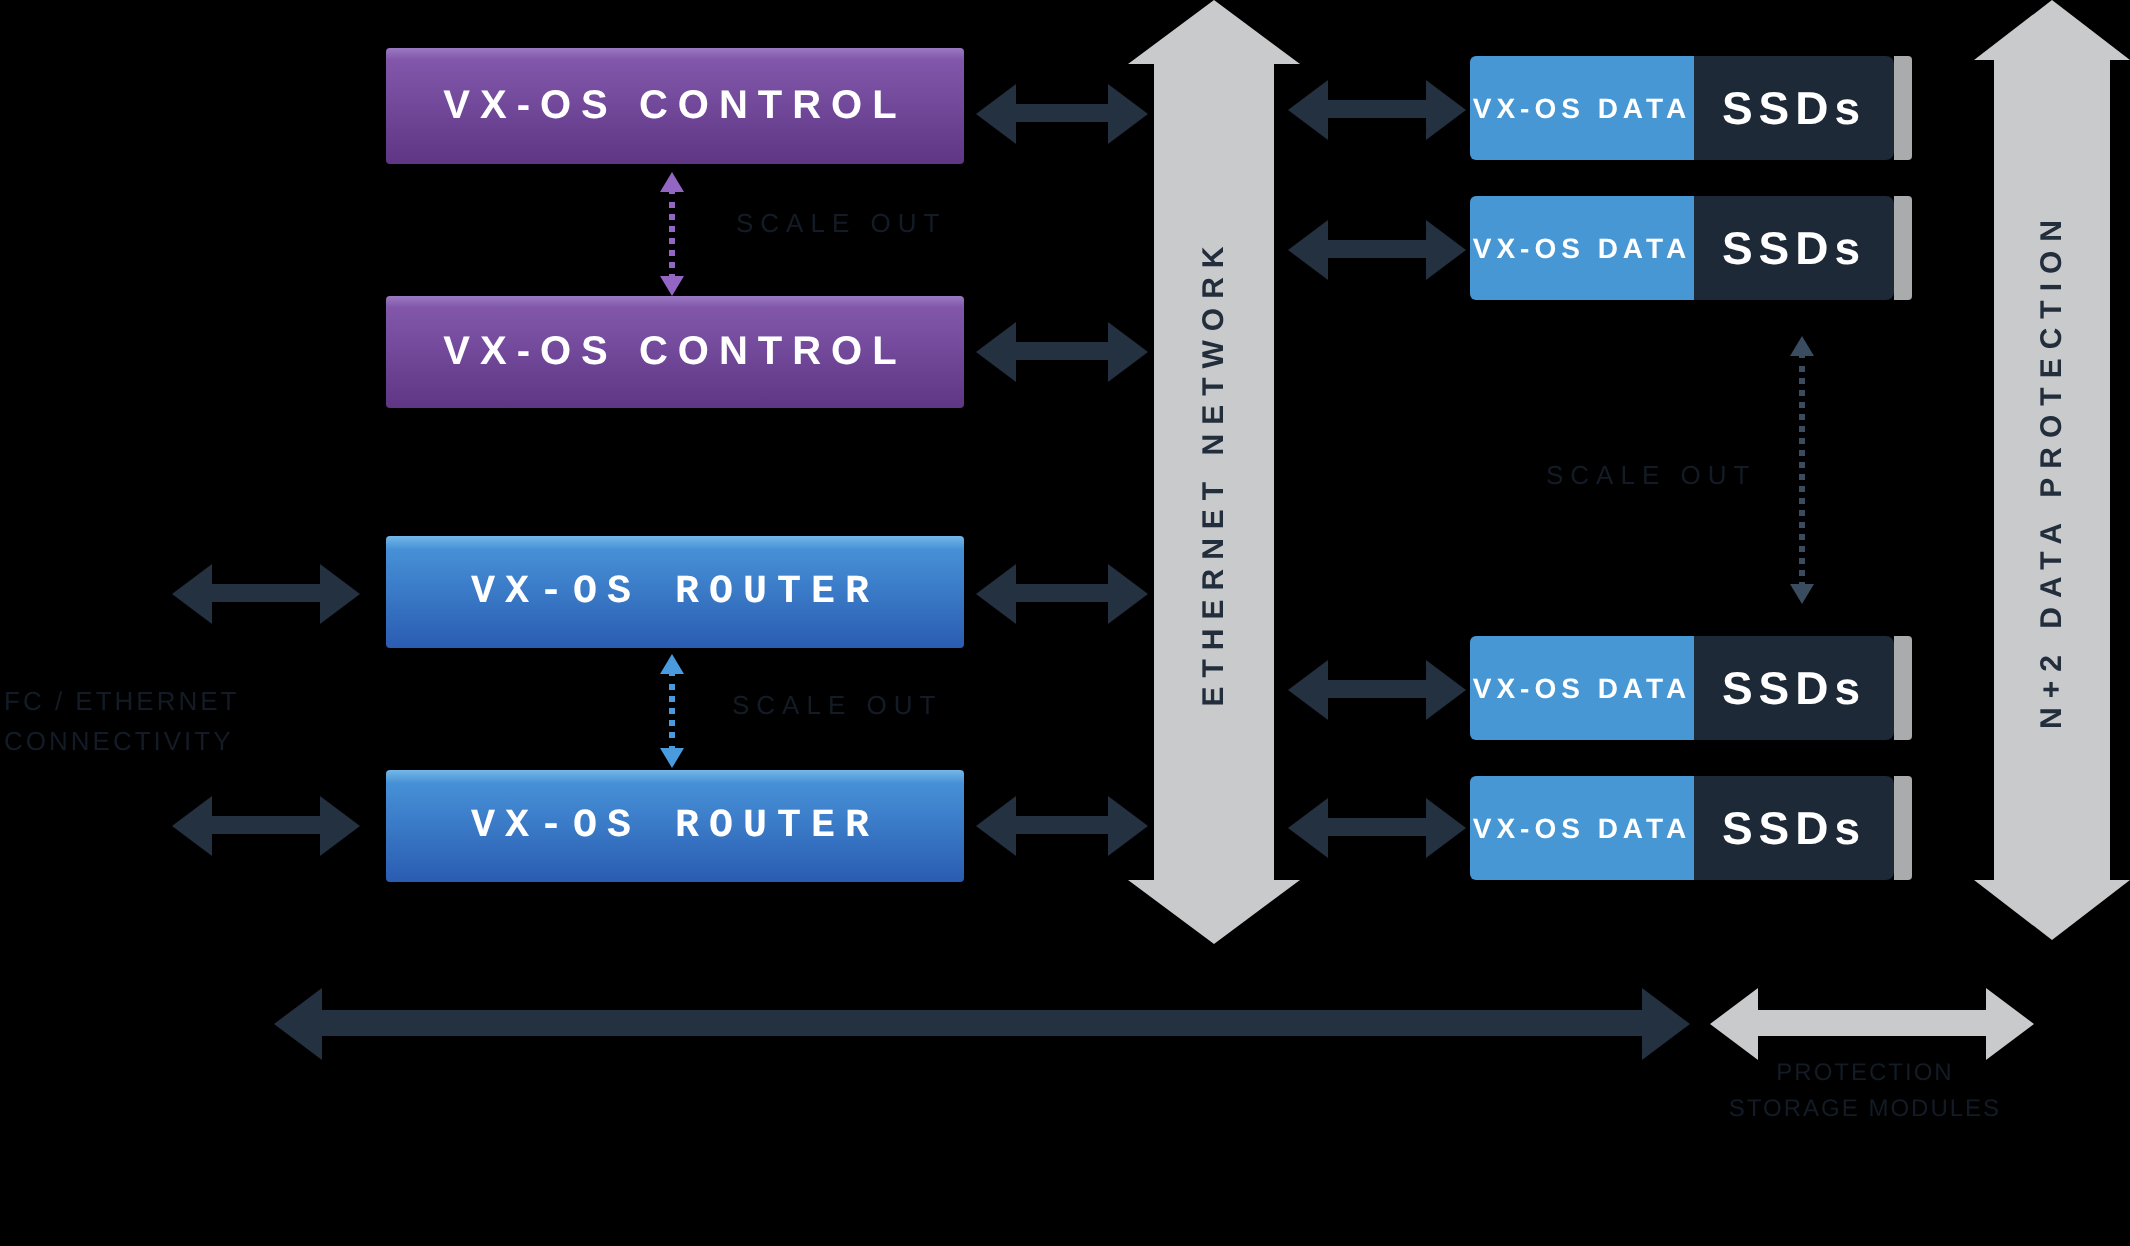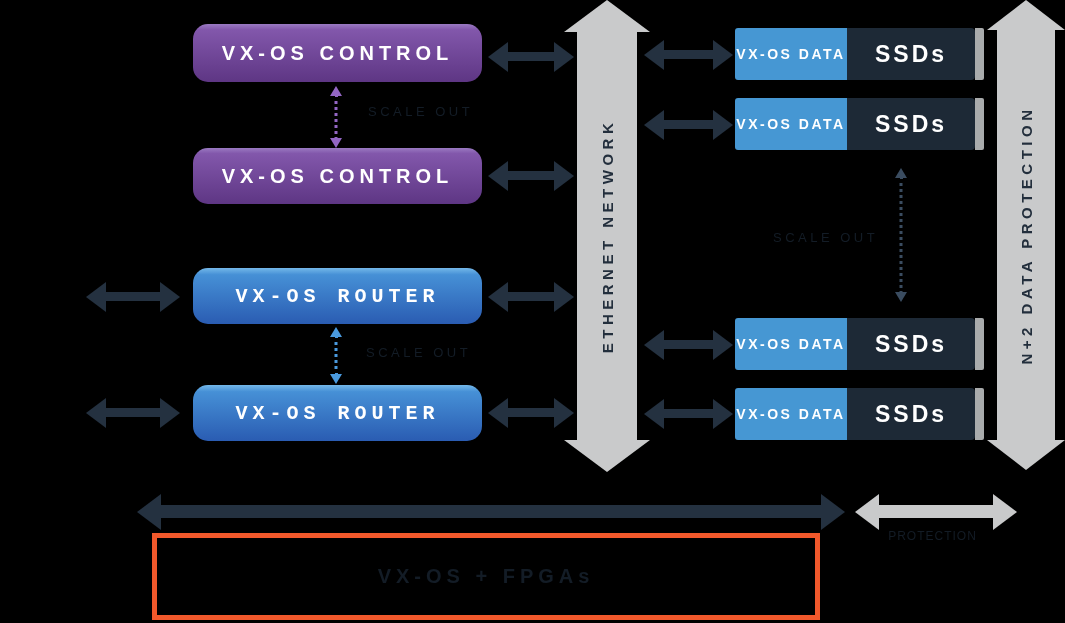--- a/index.html
+++ b/index.html
@@ -4,31 +4,31 @@
 <style>
   html,body{margin:0;padding:0;background:#000;}
   #canvas{
     position:relative;width:1065px;height:623px;background:#000;overflow:hidden;
     font-family:"Liberation Sans", sans-serif;
     --navy:#243140;--ssd:#1d2936;--gray:#c9cacb;--grayshadow:#a9abac;
     --datablue:#4697d3;--orange:#f1582b;--darklabel:#131c26;
     --dotpurple:#9366c4;--dotblue:#4a9ade;--dotslate:#3a4c60;
   }
   
-  .bigbox{position:absolute;left:193px;width:289px;height:56px;border-radius:15px;
+  .bigbox{position:absolute;left:193px;width:289px;height:56px;border-radius:2px;
     display:flex;align-items:center;justify-content:center;
     color:#fff;font-size:20px;font-weight:bold;letter-spacing:5px;white-space:nowrap;}
   .bigbox.purple{background:linear-gradient(180deg,#9a7ac2 0%,#8257ab 10%,#5e3684 100%);}
   .bigbox.blue{background:linear-gradient(180deg,#74b8e9 0%,#4690d6 12%,#2a5cb2 100%);font-family:Liberation Mono, monospace;}
   
   .module{position:absolute;left:735px;width:273px;height:52px;display:flex;z-index:3;}
   .module .mdata{width:112px;background:var(--datablue);border-radius:3px 0 0 3px;
     display:flex;align-items:center;justify-content:center;color:#fff;
     font-size:14px;font-weight:bold;letter-spacing:2.5px;white-space:nowrap;}
-  .module .mssd{width:128px;background:var(--ssd);border-radius:0 4px 4px 0;
+  .module .mssd{width:100px;background:var(--ssd);border-radius:0 4px 4px 0;
     display:flex;align-items:center;justify-content:center;color:#fff;
     font-size:23px;font-weight:bold;letter-spacing:3px;}
   .module .mshadow{width:9px;background:var(--grayshadow);border-radius:0 2px 2px 0;}
   
   .harrow{position:absolute;height:9px;background:var(--navy);z-index:2;}
   .harrow::before,.harrow::after{content:"";position:absolute;top:50%;width:0;height:0;
     border-top:15px solid transparent;border-bottom:15px solid transparent;}
   .harrow::before{left:0;transform:translate(-100%,-50%);border-right:20px solid var(--navy);}
   .harrow::after{right:0;transform:translate(100%,-50%);border-left:20px solid var(--navy);}
   .harrow.big{height:13px;}
@@ -109,20 +109,24 @@
   <div class="dotarrow" style="left:893px;top:168px;height:134px;--dc:var(--dotslate);z-index:4;">
     <div class="dup"></div>
     <div class="dline"></div>
     <div class="ddown"></div>
   </div>
 
   <div class="darktext solabel" style="left:368px;top:104px;">SCALE OUT</div>
   <div class="darktext solabel" style="left:366px;top:345px;">SCALE OUT</div>
   <div class="darktext solabel" style="left:773px;top:230px;">SCALE OUT</div>
 
+  <div class="darktext hosttext" style="left:2px;top:341px;width:170px;">
+    <div>FC / ETHERNET</div>
+    <div>CONNECTIVITY</div>
+  </div>
 
   <div class="harrow" style="left:106px;top:292px;width:54px;"></div>
   <div class="harrow" style="left:106px;top:408px;width:54px;"></div>
 
   <div class="harrow" style="left:508px;top:52px;width:46px;"></div>
   <div class="harrow" style="left:508px;top:171px;width:46px;"></div>
   <div class="harrow" style="left:508px;top:292px;width:46px;"></div>
   <div class="harrow" style="left:508px;top:408px;width:46px;"></div>
 
   <div class="harrow" style="left:664px;top:50px;width:49px;"></div>
@@ -147,21 +151,19 @@
   </div>
   <div class="module" style="top:388px;">
     <div class="mdata">VX-OS DATA</div>
     <div class="mssd">SSDs</div>
     <div class="mshadow"></div>
   </div>
 
   <div class="harrow big" style="left:161px;top:505px;width:660px;"></div>
   <div class="harrow big gray" style="left:879px;top:505px;width:114px;"></div>
 
-  <div class="orangebox">
-    <div class="otext">VX-OS + FPGAs</div>
-  </div>
 
   <div class="darktext esmtext" style="left:845px;top:527px;width:175px;">
     <div>PROTECTION</div>
+    <div>STORAGE MODULES</div>
   </div>
 
 </div>
 
 </body></html>

